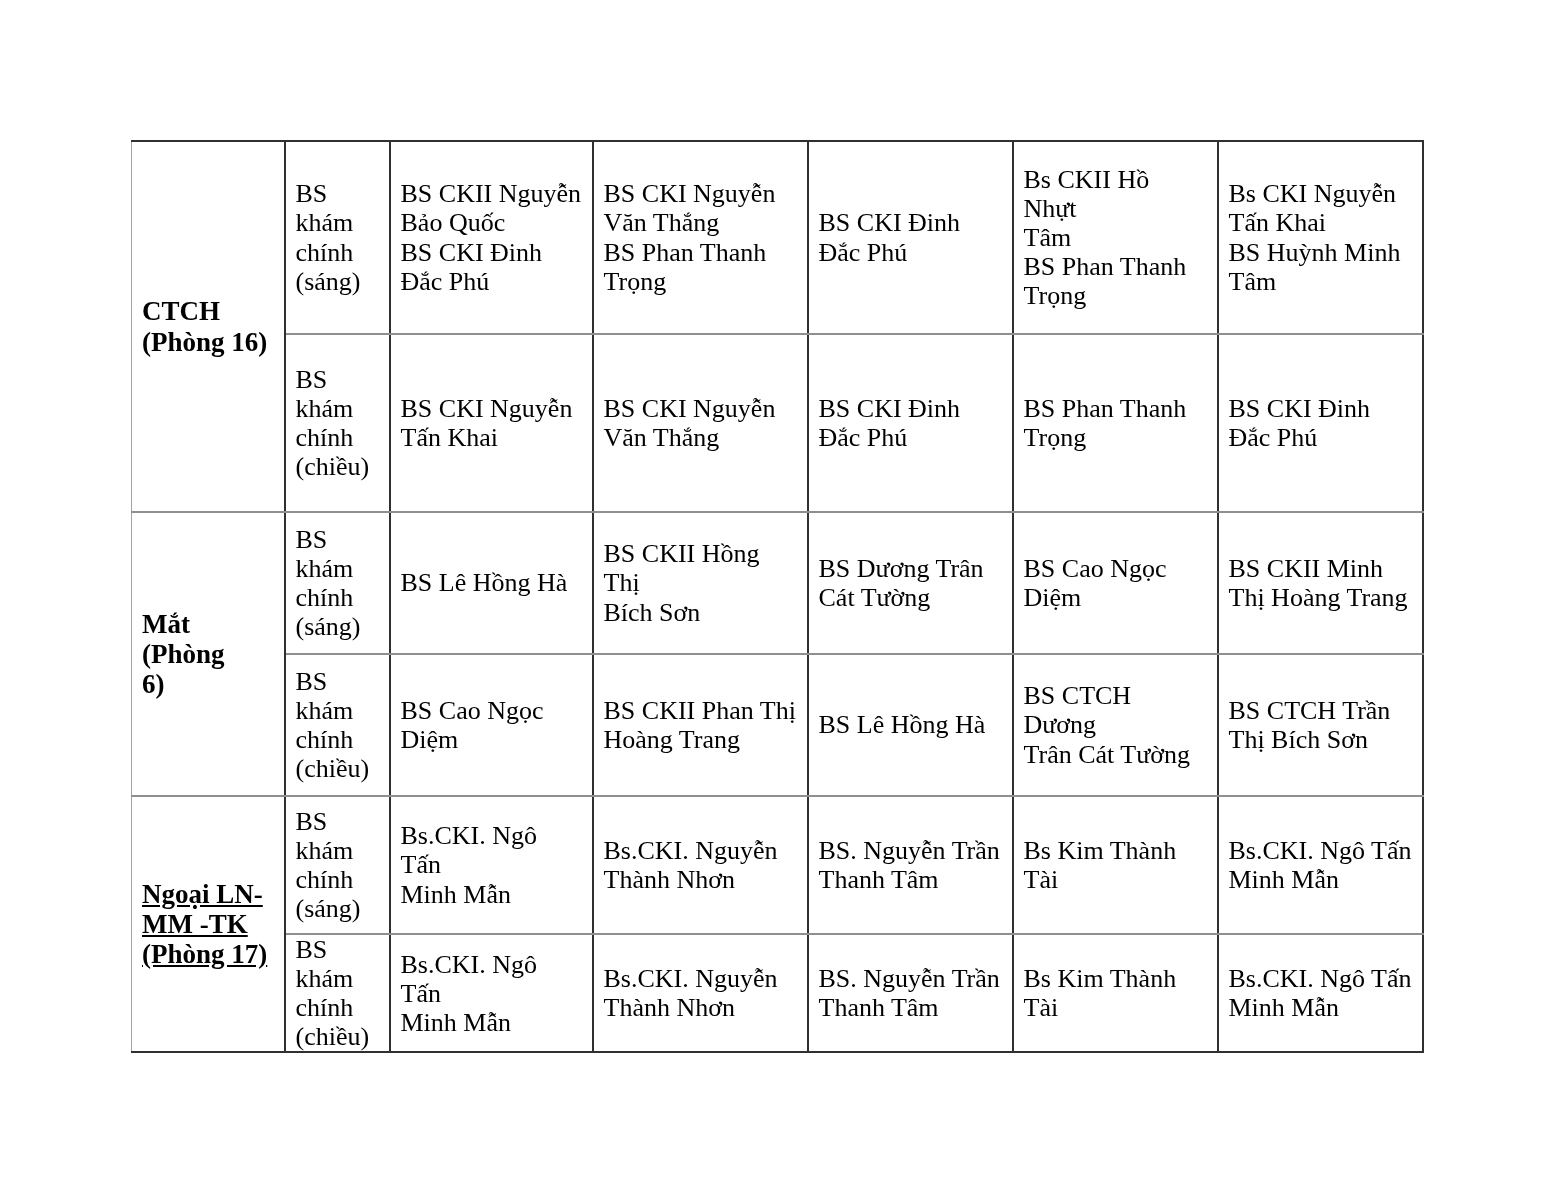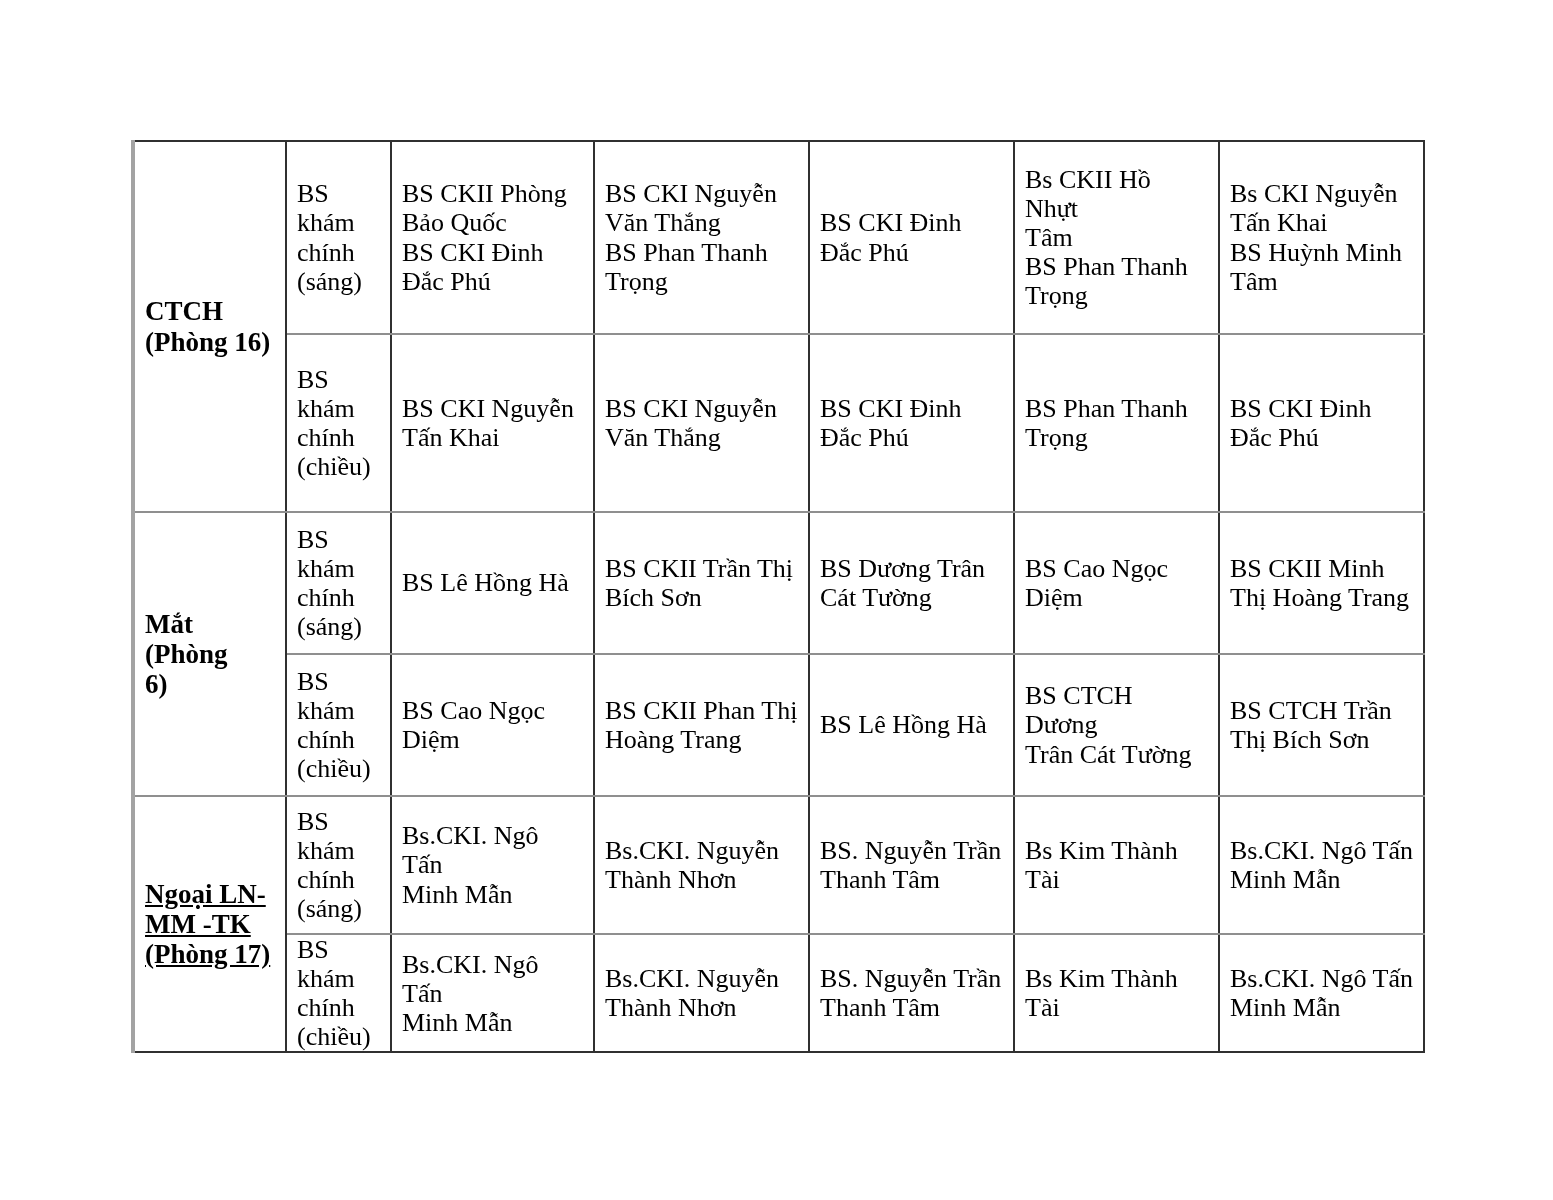--- a/index.html
+++ b/index.html
@@ -25,21 +25,21 @@
   td {
     border-right: 2px solid #303030;
     border-bottom: 2px solid #8f8f8f;
     vertical-align: middle;
     white-space: pre-line;
     padding: 0 10px;
   }
   tr.first-row td { border-top: 2px solid #303030; }
   tr.last-row td { border-bottom: 2px solid #303030; }
   td.dept {
-    border-left: 4px solid #a3a3a3;
+    border-left: 1px solid #a3a3a3;
     font-weight: bold;
     font-size: 27px;
     margin-top: 27px;
   }
   td.dept-last { border-bottom: 2px solid #303030; text-decoration: underline; }
 </style>
 </head>
 <body>
 
 <div class="page">
@@ -54,21 +54,21 @@
       <col style="width:205px">
     </colgroup>
     <tbody>
       <tr class="first-row" style="height:193px">
         <td class="dept" rowspan="2">CTCH
 (Phòng 16)</td>
         <td class="session">BS
 khám
 chính
 (sáng)</td>
-        <td>BS CKII Phòng
+        <td>BS CKII Nguyễn
 Bảo Quốc
 BS CKI Đinh
 Đắc Phú</td>
         <td>BS CKI Nguyễn
 Văn Thắng
 BS Phan Thanh
 Trọng</td>
         <td>BS CKI Đinh
 Đắc Phú</td>
         <td>Bs CKII Hồ Nhựt
@@ -97,21 +97,21 @@
 Đắc Phú</td>
       </tr>
       <tr style="height:142px">
         <td class="dept" rowspan="2">Mắt (Phòng
 6)</td>
         <td class="session">BS
 khám
 chính
 (sáng)</td>
         <td>BS Lê Hồng Hà</td>
-        <td>BS CKII Trần Thị
+        <td>BS CKII Hồng Thị
 Bích Sơn</td>
         <td>BS Dương Trân
 Cát Tường</td>
         <td>BS Cao Ngọc
 Diệm</td>
         <td>BS CKII Minh
 Thị Hoàng Trang</td>
       </tr>
       <tr style="height:142px">
         <td class="session">BS

